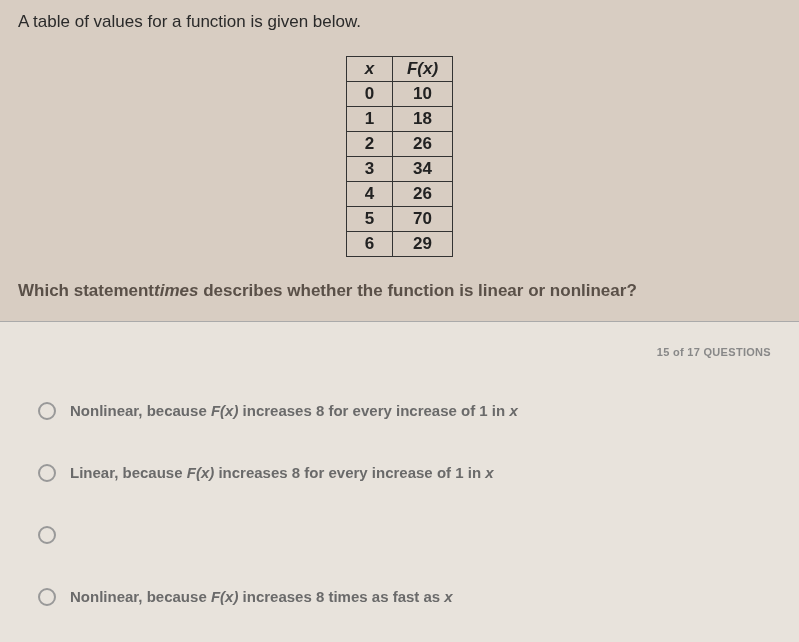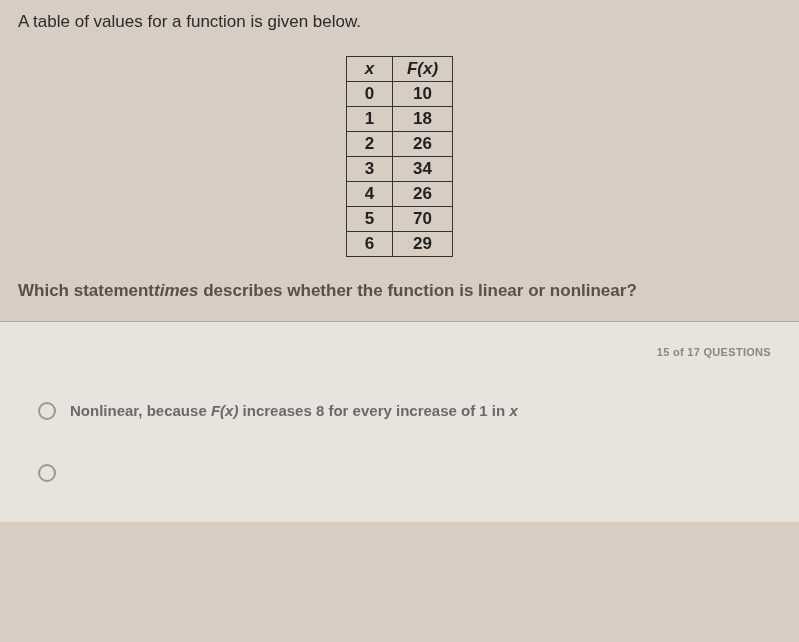--- a/index.html
+++ b/index.html
@@ -146,18 +146,30 @@
 <div class="bottom-section">
   <div class="question-counter">15 of 17 QUESTIONS</div>
 
   <div class="option-row">
     <div class="radio-circle"></div>
     <div class="option-text">
       <span>Nonlinear, because </span><span class="fx">F(x)</span><span> increases 8 for every increase of 1 in </span><span class="x">x</span>
     </div>
   </div>
 
+  <div class="option-row">
+    <div class="radio-circle"></div>
+    <div class="option-text">
+      <span>Linear, because </span><span class="fx">F(x)</span><span> increases 8 for every increase of 1 in </span><span class="x">x</span>
+    </div>
+  </div>
 
   <div class="option-row">
     <div class="radio-circle"></div>
   </div>
 
+  <div class="option-row">
+    <div class="radio-circle"></div>
+    <div class="option-text">
+      <span>Nonlinear, because </span><span class="fx">F(x)</span><span> increases 8 times as fast as </span><span class="x">x</span>
+    </div>
+  </div>
 </div>
 
 </body></html>

